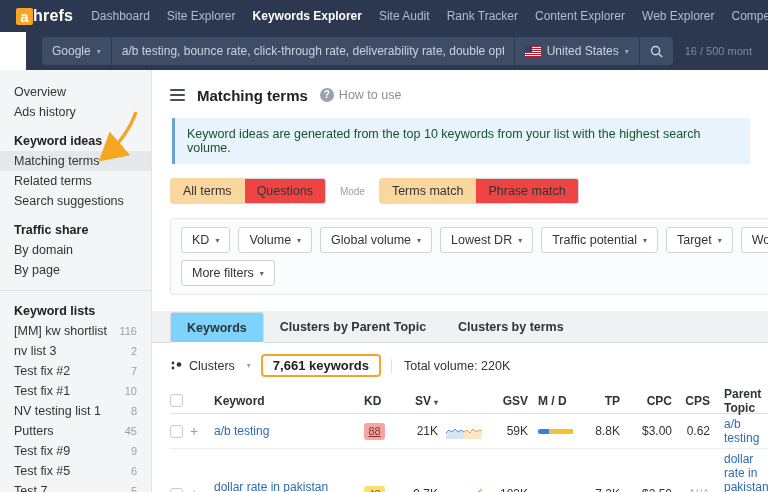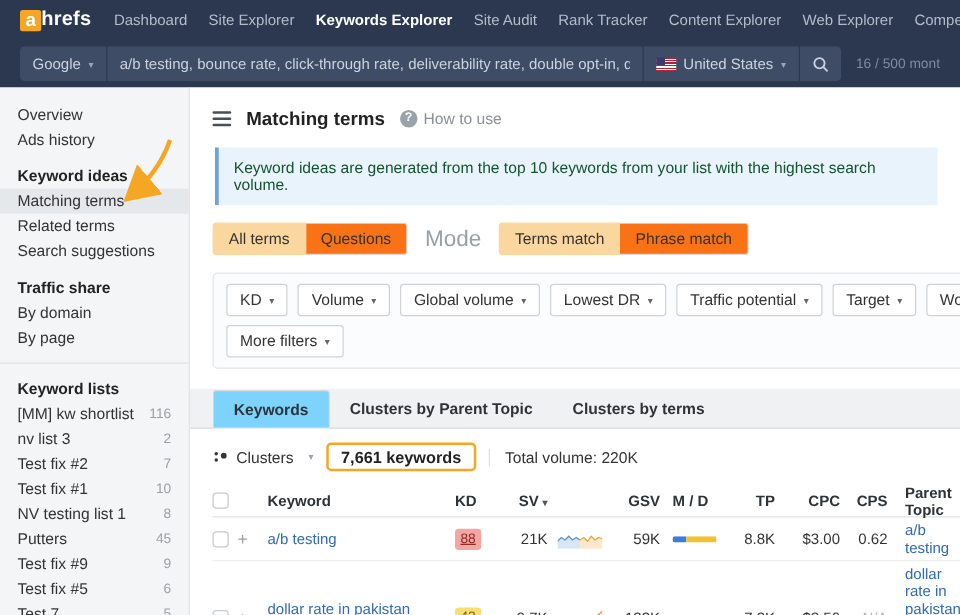--- a/index.html
+++ b/index.html
@@ -9,21 +9,21 @@
   
   .topnav { height:32px; background:var(--nav-bg,#2b3850); display:flex; align-items:center; padding:0 16px; }
   .logo { display:flex; align-items:center; margin-right:18px; flex:0 0 auto; }
   .logo-a { background:var(--accent-orange,#f5a623); color:#fff; font-weight:bold; font-size:15px; width:17px; height:17px; display:inline-flex; align-items:center; justify-content:center; border-radius:2px; }
   .logo-rest { color:#fff; font-weight:bold; font-size:16px; letter-spacing:.2px; }
   .navitems { display:flex; align-items:center; gap:17px; flex:1; min-width:0; }
   .nav-item { color:#b3bcca; font-size:12px; white-space:nowrap; cursor:pointer; }
   .nav-item.active { color:#fff; font-weight:bold; }
 
   
-  .search-row { height:38px; background:var(--nav-bg,#2b3850); display:flex; align-items:center; padding:0 16px; gap:12px; }
+  .search-row { height:38px; background:var(--nav-bg,#2b3850); display:flex; align-items:center; padding:0 16px; gap:12px;margin-left:26px; }
   .search-bar { display:flex; gap:1px; height:28px; border-radius:4px; overflow:hidden; }
   .seg-dark { background:#3e4c66; color:#ccd3df; font-size:12px; display:flex; align-items:center; padding:0 10px; border:none; cursor:pointer; white-space:nowrap; }
   .query-seg { width:452px; cursor:text; overflow:hidden; }
   .query-seg span { white-space:nowrap; overflow:hidden; }
   .dd-caret { font-size:8px; margin-left:6px; color:#9aa4b5; }
   .flag { width:16px; height:11px; margin-right:6px; border-radius:1px; flex:0 0 auto;
     background:linear-gradient(#b22234 0 9%,#fff 9% 18%,#b22234 18% 27%,#fff 27% 36%,#b22234 36% 45%,#fff 45% 55%,#b22234 55% 64%,#fff 64% 73%,#b22234 73% 82%,#fff 82% 91%,#b22234 91%); position:relative; }
   .flag::after { content:""; position:absolute; left:0; top:0; width:7px; height:6px; background:#3c3b6e; }
   .quota { color:#7f8ba0; font-size:11px; white-space:nowrap; }
 
@@ -43,26 +43,26 @@
   .burger { width:15px; display:flex; flex-direction:column; gap:3px; cursor:pointer; }
   .burger i { height:2px; background:#4a4f54; border-radius:1px; }
   .page-title { font-size:15px; font-weight:bold; color:#222; }
   .help { display:flex; align-items:center; gap:5px; color:#8a9096; font-size:12.5px; cursor:pointer; }
   .help-icon { width:14px; height:14px; border-radius:50%; background:#9aa3ab; color:#fff; font-size:10px; line-height:14px; text-align:center; font-weight:bold; }
 
   .banner { background:var(--banner-bg,#e9f3fb); border-left:3px solid #6ba5d8; padding:9px 12px; font-size:12.5px; color:#14532d; margin:0 18px 14px 2px; }
 
   .seg-row { display:flex; align-items:center; gap:14px; margin-bottom:14px; }
   .seg-group { display:flex; }
-  .seg { height:26px; padding:0 12px; font-size:12.5px; color:#333; background:#f97316; border:1px solid #d5d7da; cursor:pointer; display:flex; align-items:center; }
+  .seg { height:26px; padding:0 12px; font-size:12.5px; color:#333; background:#ef4444; border:1px solid #d5d7da; cursor:pointer; display:flex; align-items:center; }
   .seg + .seg { border-left:none; }
   .seg:first-child { border-radius:3px 0 0 3px; }
   .seg:last-child { border-radius:0 3px 3px 0; }
   .seg.on { background:var(--highlight-tab-bg,#fbd7a0); border-color:var(--highlight-tab-bg,#fbd7a0); }
-  .mode-label { color:#9aa0a6; font-size:18px; }
+  .mode-label { color:#9aa0a6; font-size:10px; }
 
   .filter-panel { border:1px solid #e3e5e8; background:#fbfcfd; border-radius:4px; padding:8px 10px; width:648px; margin-bottom:16px; }
   .chip-row { display:flex; gap:8px; white-space:nowrap; }
   .chip-row + .chip-row { margin-top:7px; }
   .chip { height:26px; padding:0 10px; border:1px solid #cfd3d8; background:#fff; border-radius:3px; font-size:12.5px; color:#333; display:inline-flex; align-items:center; cursor:pointer; flex:0 0 auto; }
   .chip .dd-caret { color:#666; }
 
   .tab-band { background:#f0f1f3; border-bottom:1px solid #d9dbde; display:flex; align-items:flex-end; height:32px; margin-left:-18px; padding-left:18px; }
   .tab { font-size:12.5px; font-weight:bold; color:#2e3338; padding:0 16px; height:31px; display:flex; align-items:center; cursor:pointer; }
   .tab.active { background:#7dd3fc; border:1px solid #d9dbde; border-bottom:1px solid #fff; border-radius:3px 3px 0 0; margin-bottom:-1px; }

